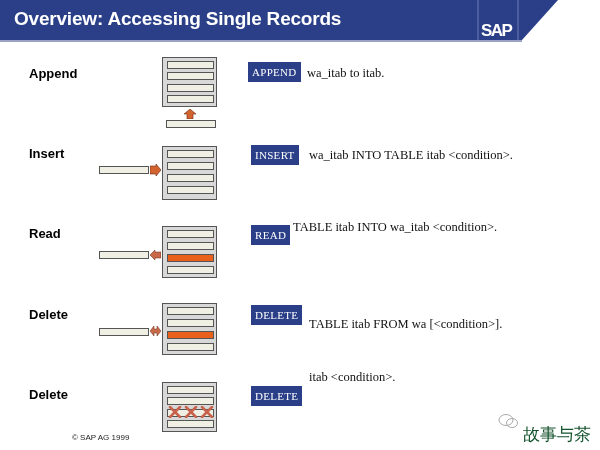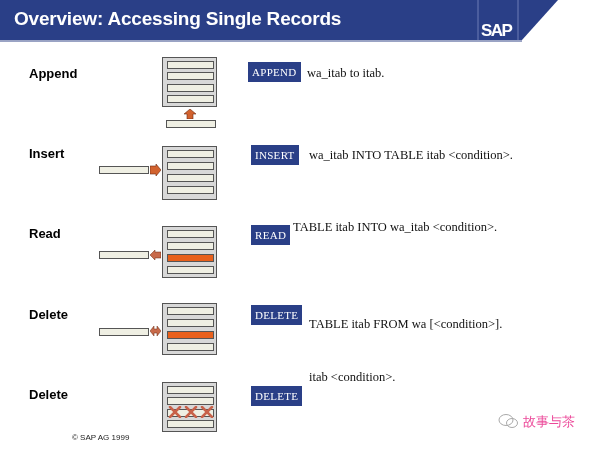--- a/index.html
+++ b/index.html
@@ -14,21 +14,21 @@
   .label { position:absolute; left:29px; font-weight:bold; font-size:13px; color:#000; }
   .table { position:absolute; left:162px; width:55px; background:#d8d8d8; border:1px solid #555;
            box-sizing:border-box; }
   .row { position:absolute; left:4px; width:45px; height:6px; background:#efefe3; border:1px solid #555; }
   .row.hl { background:#e8601c; }
   .rec { position:absolute; height:6px; background:#efefe3; border:1px solid #555; }
   .kw { position:absolute; background:#2a3f87; color:#fff; font-family:"Liberation Serif", serif;
         font-size:11px; padding:3px 4px; line-height:14px; letter-spacing:0.3px; }
   .code { position:absolute; font-family:Liberation Serif, serif; font-size:12.5px; color:#111; line-height:20px; }
   .copy { position:absolute; left:44px; top:433px; font-size:8px; color:#222;padding-left:28px; }
-  .wm { position:absolute; left:523px; top:413px; font-size:13px; color:#ec4899; }
+  .wm { position:absolute; left:523px; top:423px; font-size:17px; color:#14532d; }
   .wm-icon { position:absolute; left:497px; top:412px; }
 </style>
 </head>
 <body>
 
 <div class="header">
   <svg width="600" height="42">
     <polygon points="0,0 558,0 522,40 0,40" fill="#2a3f87"></polygon>
     <line x1="0" y1="41" x2="522" y2="41" stroke="#9aa3c4" stroke-width="2"></line>
     <line x1="478" y1="0" x2="478" y2="40" stroke="#8a96c8" stroke-width="0.7"></line>

